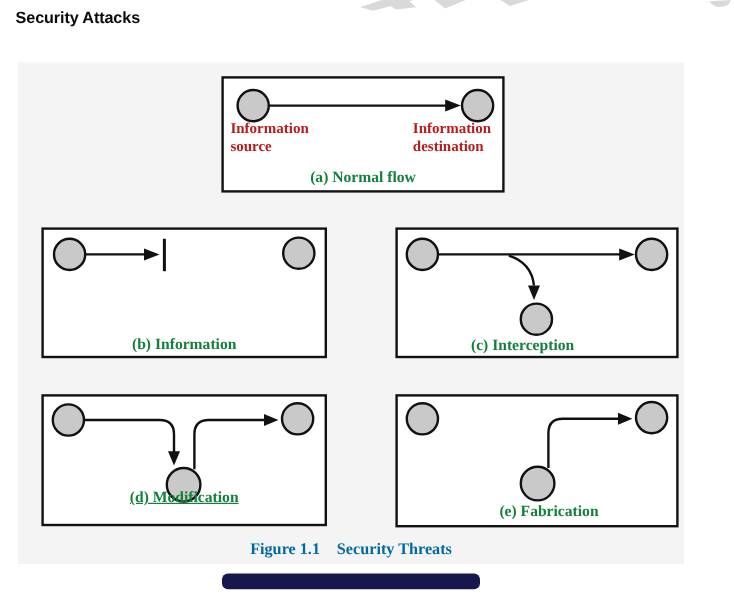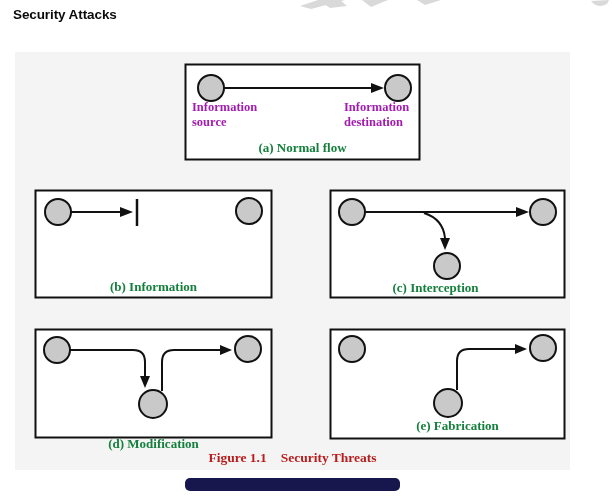--- a/index.html
+++ b/index.html
@@ -2,25 +2,25 @@
 <html><head>
 <meta charset="utf-8">
 <style>
   html,body{margin:0;padding:0;}
   .page{position:relative;width:612px;height:500px;background:#ffffff;overflow:hidden;
         font-family:"Liberation Serif",serif;padding-left:16px;}
   .page-title{position:absolute;left:13px;top:7px;font-family:"Liberation Sans",sans-serif;
         font-weight:bold;font-size:13.5px;color:#0b0b0b;letter-spacing:-0.1px;}
   .panel{position:absolute;left:15px;top:52px;width:555px;height:418px;background:#f4f4f4;}
   .diagram-svg{position:absolute;left:0;top:0;width:612px;height:500px;}
-  .lbl{position:absolute;font-weight:bold;font-size:12.5px;line-height:15px;color:#a21caf;
+  .lbl{position:absolute;font-weight:bold;font-size:12.5px;line-height:15px;color:#b91c1c;
         white-space:pre-line;}
   .cap{position:absolute;font-weight:bold;font-size:13px;color:#15803d;text-align:center;}
   .figure-caption{position:absolute;left:15px;top:450px;width:555px;text-align:center;
-        font-weight:bold;font-size:13.5px;color:#b91c1c;}
+        font-weight:bold;font-size:13.5px;color:#0369a1;}
   .figure-caption .gap{display:inline-block;width:14px;}
   .bottom-bar{position:absolute;left:185px;top:478px;width:215px;height:13px;
         background:#17174e;border-radius:5px;}
 </style>
 </head>
 <body>
 
 <div class="page">
 
   <div class="panel"></div>
@@ -87,21 +87,21 @@
   <div class="page-title">Security Attacks</div>
 
   <div class="lbl" style="left:192px;top:100px;">Information
 source</div>
   <div class="lbl" style="left:344px;top:100px;">Information
 destination</div>
 
   <div class="cap" style="left:186px;top:140px;width:233px;">(a) Normal flow</div>
   <div class="cap" style="left:36px;top:279px;width:235px;">(b) Information</div>
   <div class="cap" style="left:319px;top:280px;width:233px;">(c) Interception</div>
-  <div class="cap" style="left:36px;top:436px;width:235px;">(d) Modification</div>
+  <div class="cap" style="left:36px;top:406px;width:235px;text-decoration:underline;">(d) Modification</div>
   <div class="cap" style="left:341px;top:418px;width:233px;">(e) Fabrication</div>
 
   <div class="figure-caption">
     <span>Figure 1.1</span><span class="gap"></span><span>Security Threats</span>
   </div>
 
   <div class="bottom-bar"></div>
 
 </div>
 

